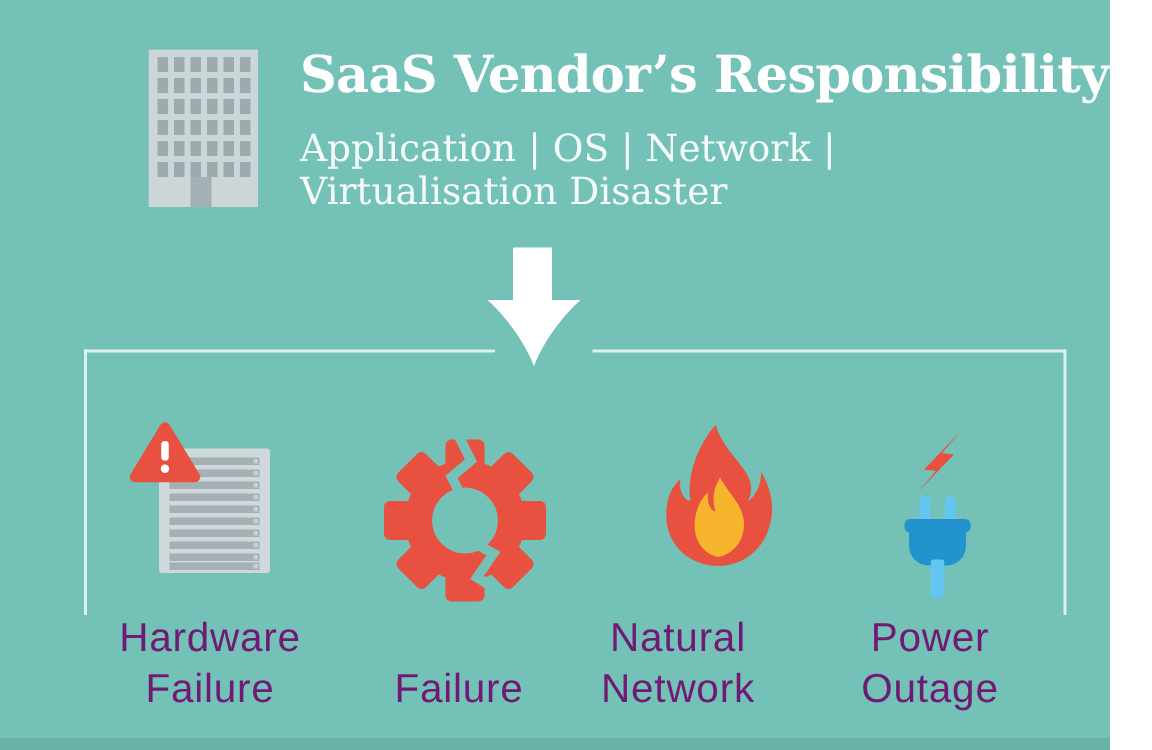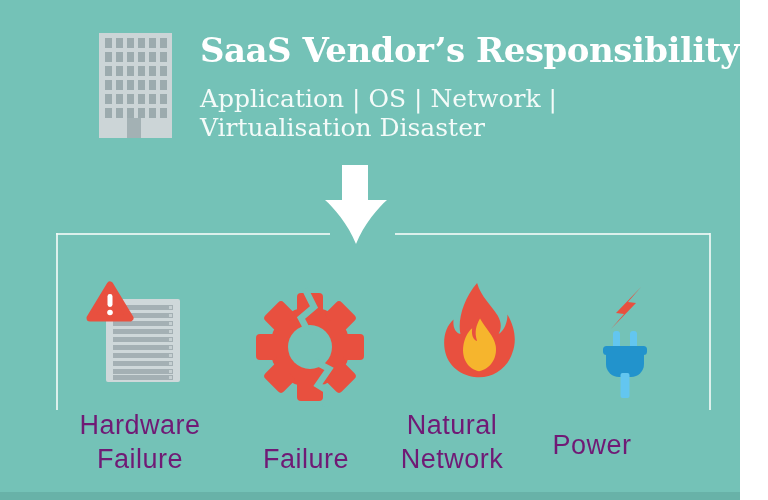--- a/index.html
+++ b/index.html
@@ -60,21 +60,21 @@
   .item-label{
     position:absolute;top:408px;width:184px;
     text-align:center;
     font-size:27px;line-height:34px;
     font-weight:400;letter-spacing:0.5px;
     color:#701a75;
   }
   .label-1{left:48px;}
   .label-2{left:214px;}
   .label-3{left:360px;}
-  .label-4{left:500px;margin-top:20px;}
+  .label-4{left:528px;}
   
   .bottom-strip{
     position:absolute;left:0;top:492px;width:768px;height:8px;
     background:#68b2a8;
   }
 </style>
 </head>
 <body>
 
 <div class="stage">
@@ -209,16 +209,17 @@
   <div class="item-label label-2">
     <br>
     <span>Failure</span>
   </div>
   <div class="item-label label-3">
     <span>Natural</span><br>
     <span>Network</span>
   </div>
   <div class="item-label label-4">
     <span>Power</span><br>
+    <span>Outage</span>
   </div>
 
   <div class="bottom-strip"></div>
 </div>
 
 </body></html>

